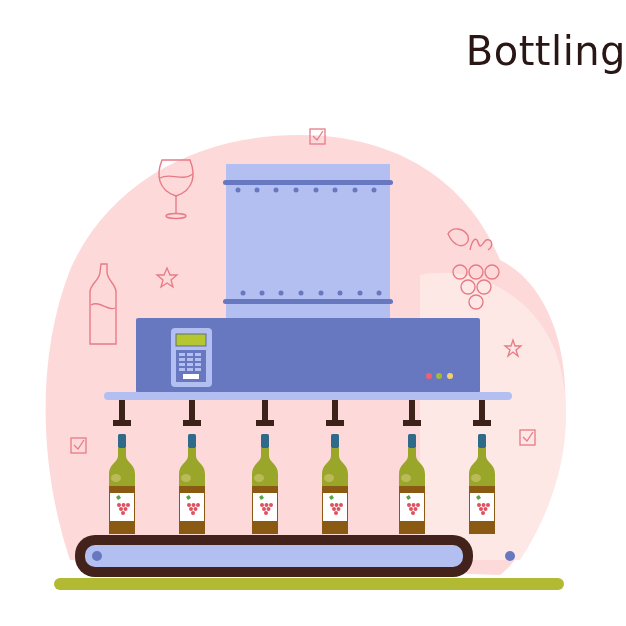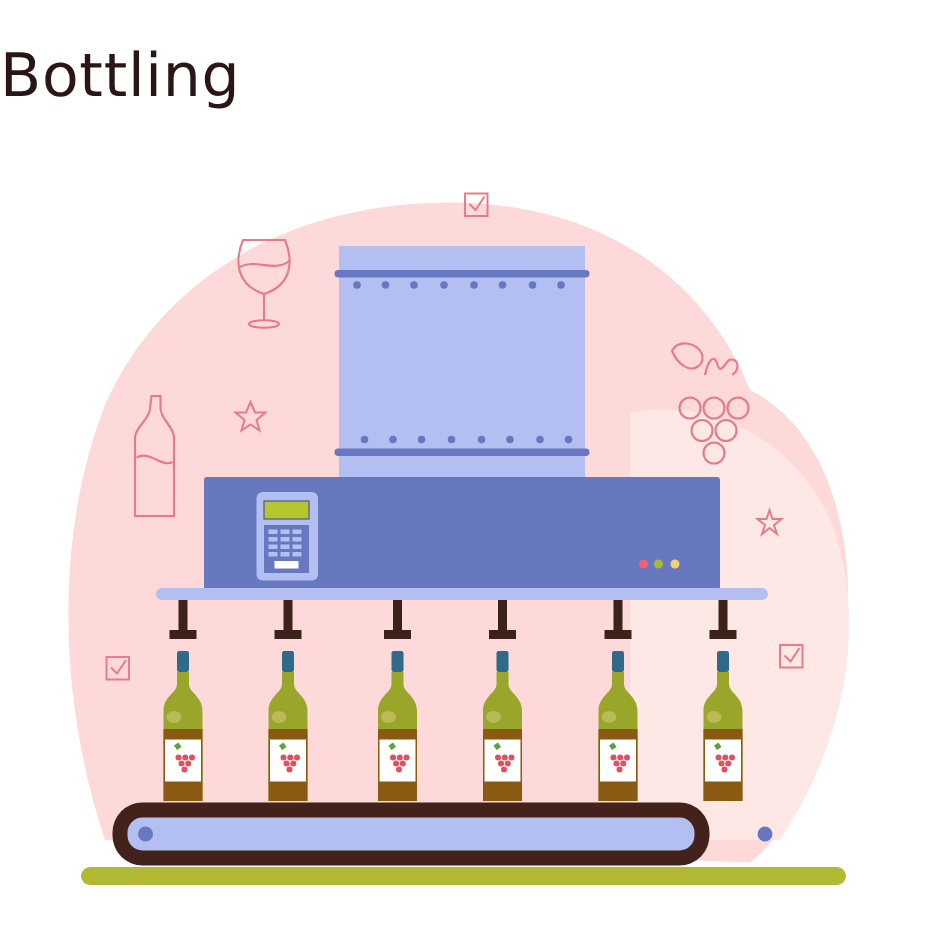--- a/index.html
+++ b/index.html
@@ -1,17 +1,17 @@
 <!DOCTYPE html>
 <html><head>
 <meta charset="utf-8">
 <style>
   html,body{margin:0;padding:0;background:#fff;}
   body{width:626px;height:626px;position:relative;overflow:hidden;font-family:"DejaVu Sans",sans-serif;}
-  .title{position:absolute;left:0;top:28px;width:626px;text-align:left;font-size:40px;color:#2a1614;letter-spacing:0.5px;font-family:"DejaVu Sans",sans-serif;font-weight:normal;}
+  .title{position:absolute;left:0;top:28px;width:626px;text-align:right;font-size:40px;color:#2a1614;letter-spacing:0.5px;font-family:"DejaVu Sans",sans-serif;font-weight:normal;}
   svg.scene{position:absolute;left:0;top:0;}
 </style>
 </head>
 <body>
 
 <div class="title">Bottling</div>
 
 <svg class="scene" width="626" height="626" viewBox="0 0 626 626">
 
   <g>

